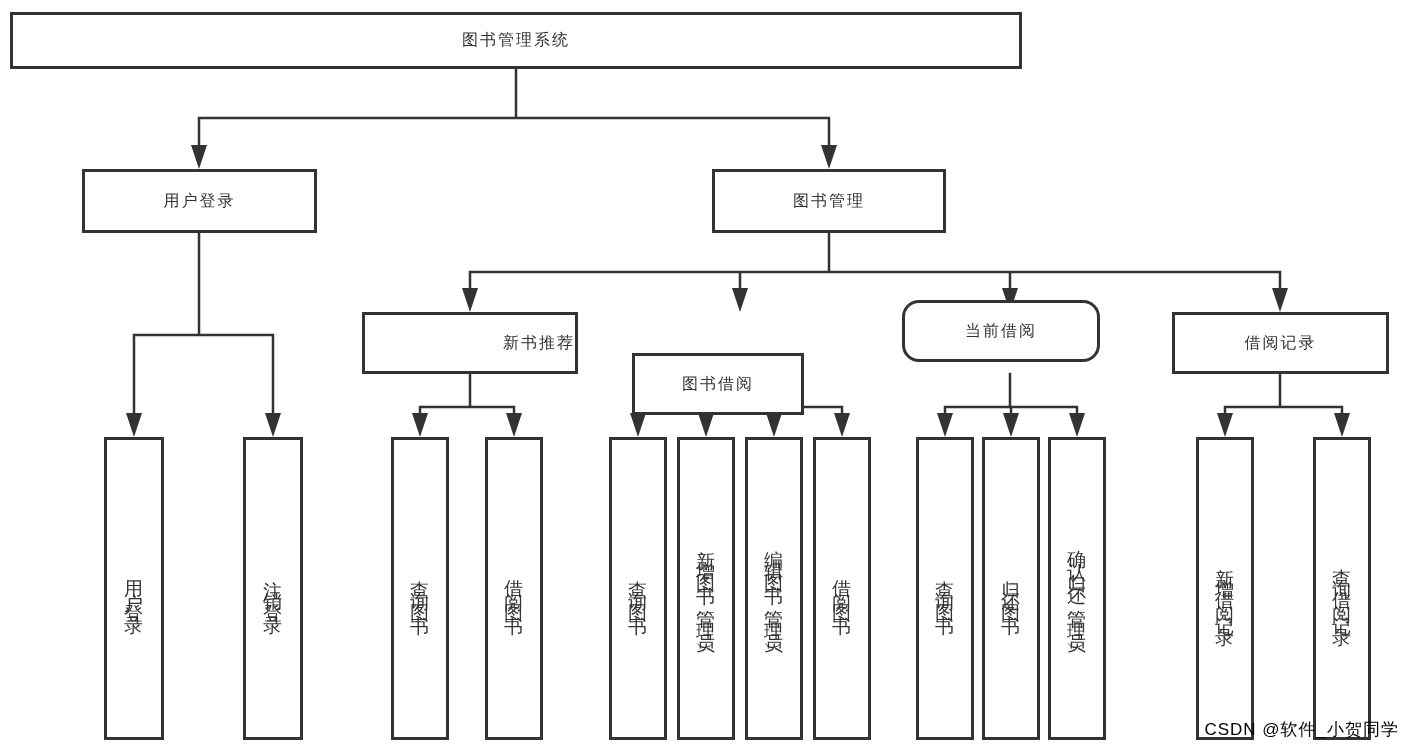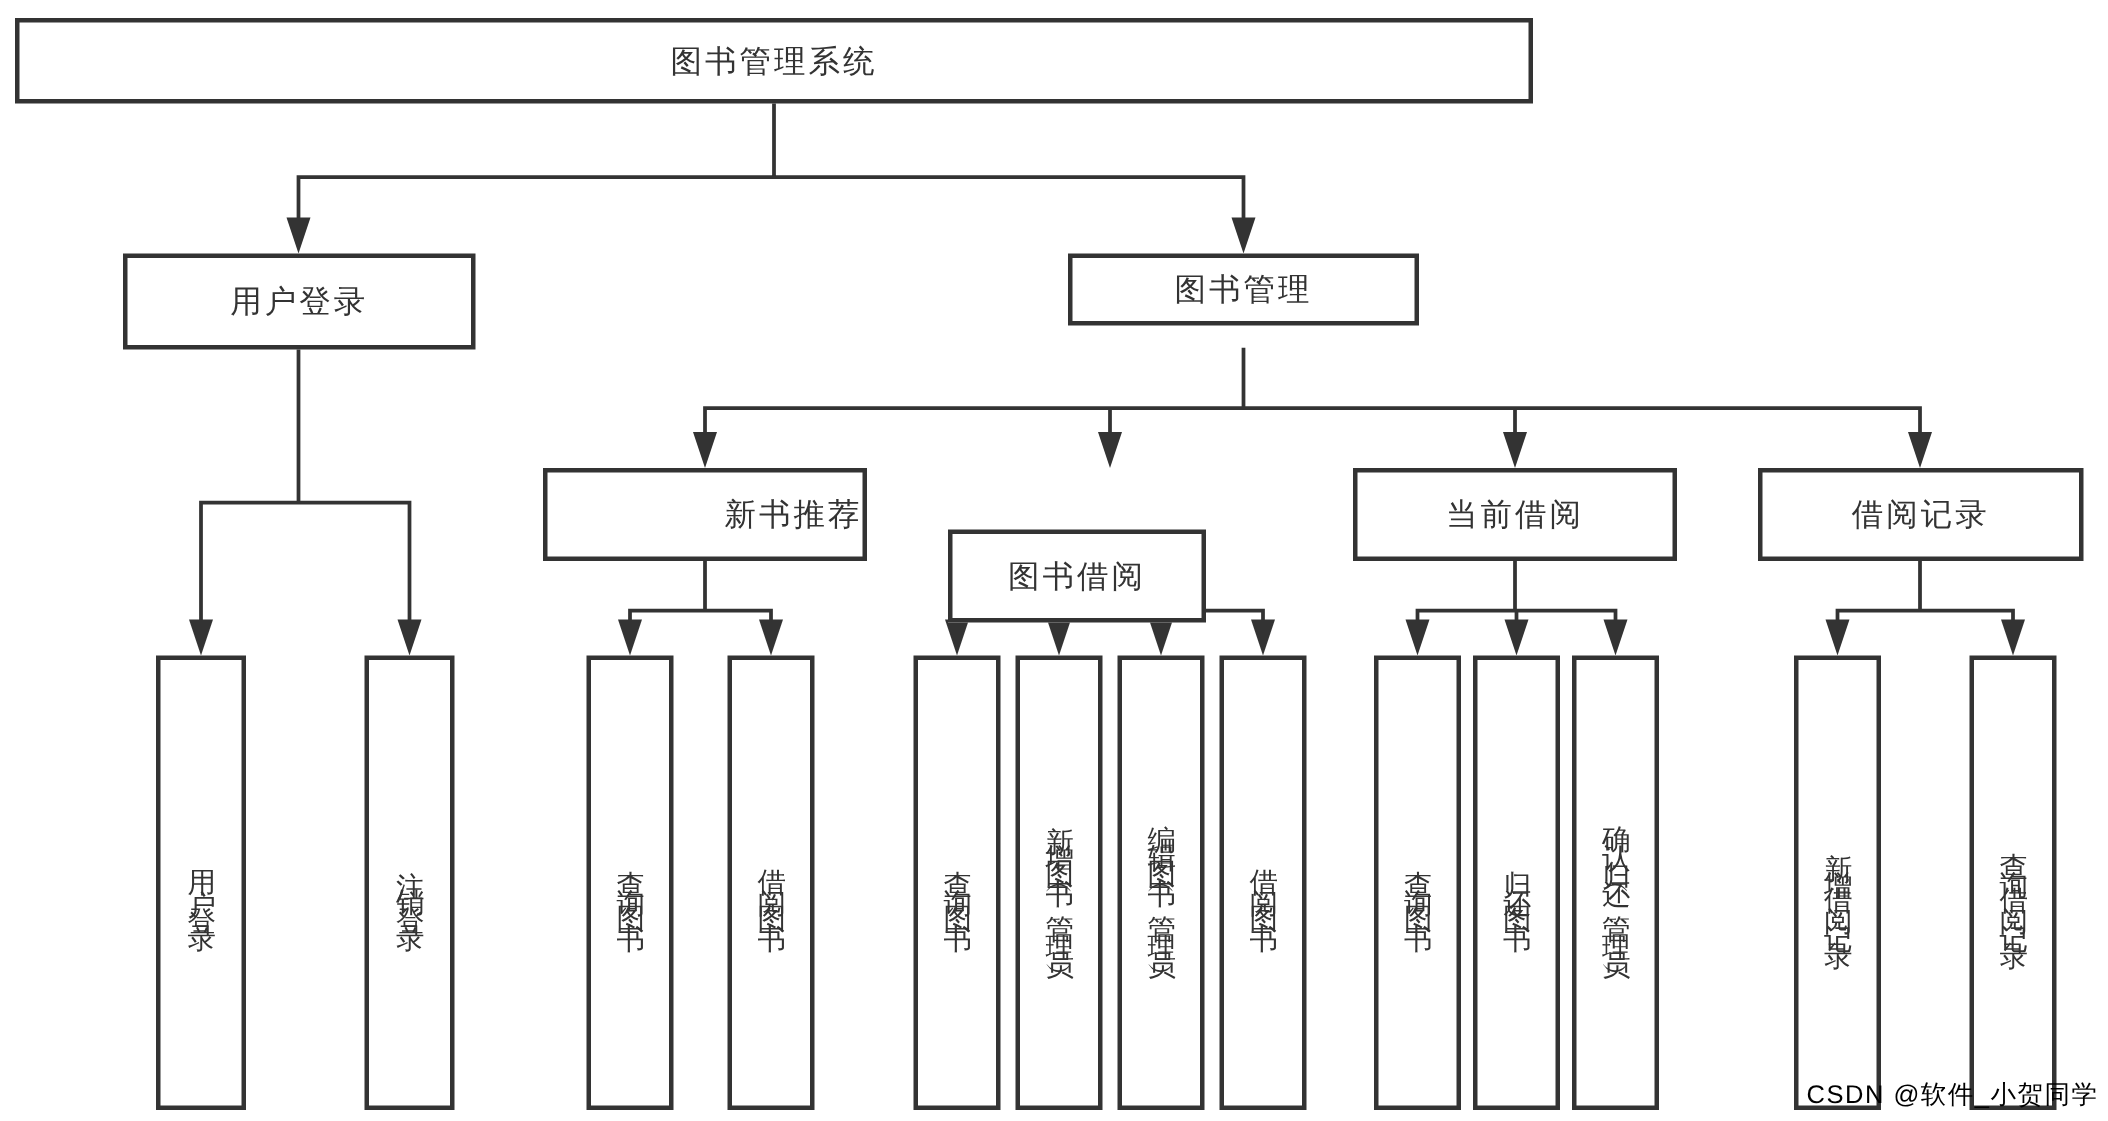--- a/index.html
+++ b/index.html
@@ -25,21 +25,21 @@
     position: absolute;
     box-sizing: border-box;
     background: #ffffff;
     border: 3px solid #333333;
     display: flex;
     align-items: center;
     justify-content: center;
     z-index: 2;
   }
   .hlabel {
-    font-size: 21px;
+    font-size: 16px;
     color: #333333;
     letter-spacing: 2px;
     white-space: nowrap;
   }
   .vlabel {
     writing-mode: vertical-rl;
     text-orientation: mixed;
     font-size: 19px;
     color: #333333;
     letter-spacing: 12px;
@@ -108,31 +108,31 @@
     <polygon class="arrow" points="1334,413 1350,413 1342,437"></polygon>
   </svg>
 
   <div class="box" style="left:10px; top:12px; width:1012px; height:57px;">
     <span class="hlabel">图书管理系统</span>
   </div>
 
   <div class="box" style="left:82px; top:169px; width:235px; height:64px;">
     <span class="hlabel">用户登录</span>
   </div>
-  <div class="box" style="left:712px; top:169px; width:234px; height:48px;">
+  <div class="box" style="left:712px; top:169px; width:234px; height:64px;">
     <span class="hlabel">图书管理</span>
   </div>
 
   <div class="box" style="left:362px; top:312px; width:216px; height:62px;justify-content:flex-end;">
     <span class="hlabel">新书推荐</span>
   </div>
   <div class="box" style="left:632px; top:312px; width:172px; height:62px;margin-top:41px;">
     <span class="hlabel">图书借阅</span>
   </div>
-  <div class="box" style="left:902px; top:312px; width:216px; height:62px;">
+  <div class="box" style="left:902px; top:300px; width:198px; height:62px;border-radius:17px;">
     <span class="hlabel">当前借阅</span>
   </div>
   <div class="box" style="left:1172px; top:312px; width:217px; height:62px;">
     <span class="hlabel">借阅记录</span>
   </div>
 
   <div class="box" style="left:104px; top:437px; width:60px; height:303px;">
     <span class="vlabel">用户登录</span>
   </div>
   <div class="box" style="left:243px; top:437px; width:60px; height:303px;">

